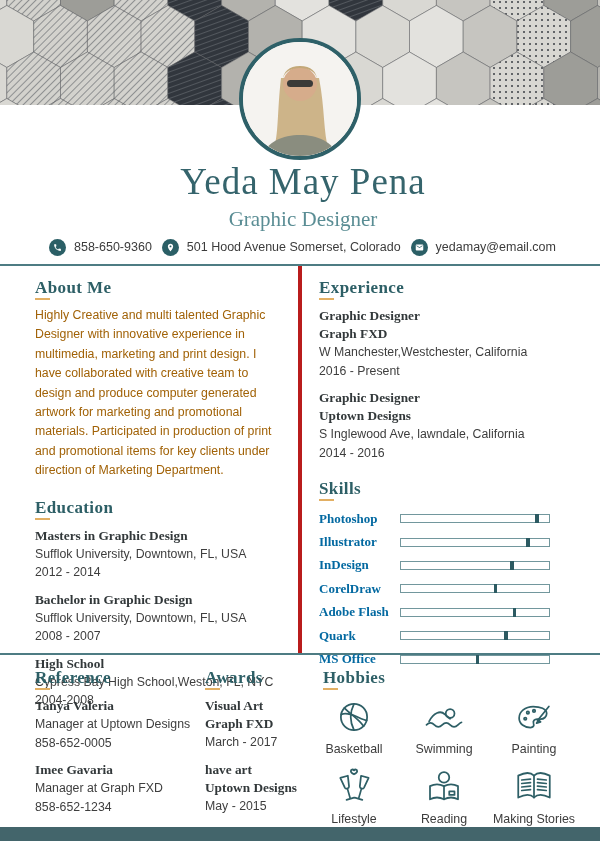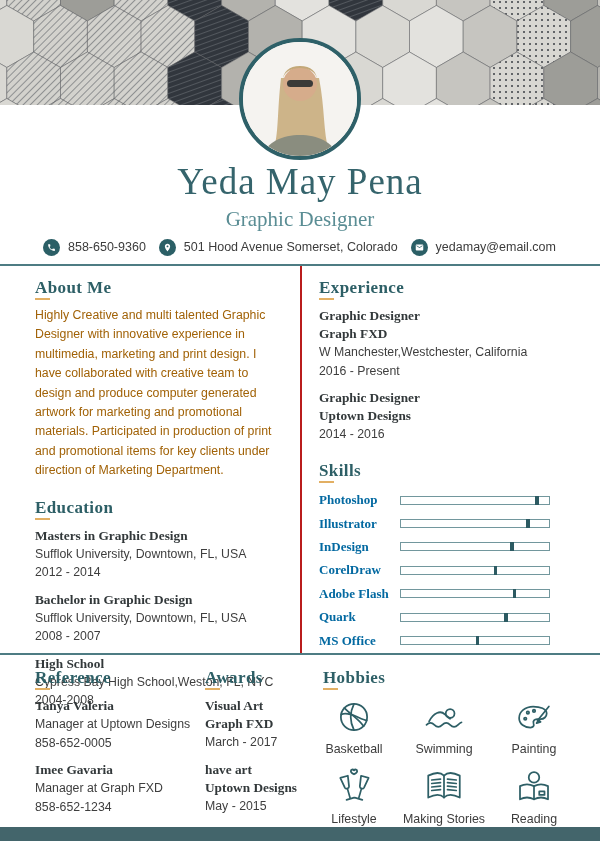--- a/index.html
+++ b/index.html
@@ -15,21 +15,21 @@
   .banner { position:relative; width:600px; height:105px; overflow:hidden; background:#d8d7d2; }
   .banner svg { display:block; }
   .photo-ring {
     position:absolute; left:239px; top:38px; width:122px; height:122px;
     border-radius:50%; border:4px solid #2e6068; background:#f4f2ee;
     overflow:hidden; z-index:5;
   }
   .photo-ring svg { display:block; }
 
   
-  .identity { padding-top:58px; text-align:center; }
+  .identity { padding-top:58px; text-align:center;padding-left:6px; }
   .name {
     font-family:"Liberation Serif", serif; font-weight:400;
     font-size:37px; line-height:38px; color:#35646c; letter-spacing:1px;
   }
   .role-title {
     margin-top:6px; font-family:"Liberation Serif", serif;
     font-size:21px; line-height:24px; color:#5a8d94;
   }
   .contact-row {
     margin-top:6px; height:20px; display:flex; align-items:center;
@@ -39,21 +39,21 @@
   .cicon {
     width:17px; height:17px; border-radius:50%; background:#2b5f66;
     display:flex; align-items:center; justify-content:center; flex:0 0 17px;
   }
   .cicon svg { width:9px; height:9px; fill:#ffffff; }
 
   .hr-full { width:600px; height:2px; background:#4d7c83; border:0; margin-top:7px; }
 
   
   .cols { display:flex; height:387px; }
-  .col-left  { width:302px; border-right:2px solid #b91c1c; padding:12px 24px 0 35px; }
+  .col-left  { width:302px; border-right:4px solid #b91c1c; padding:12px 24px 0 35px; }
   .col-right { flex:1; padding:12px 28px 0 17px; }
 
   h2.sec {
     position:relative; display:inline-block;
     font-family:"Liberation Serif", serif; font-weight:700;
     font-size:17px; line-height:20px; color:#2d5f66; letter-spacing:.4px;
   }
   h2.sec::after {
     content:""; position:absolute; left:0; bottom:-2px;
     width:15px; height:2px; background:#e2af63;
@@ -252,20 +252,21 @@
 
       <div class="entry">
         <div class="entry-title">Graphic Designer</div>
         <div class="entry-title">Graph FXD</div>
         <div class="entry-line">W Manchester,Westchester, California</div>
         <div class="entry-line">2016 - Present</div>
       </div>
       <div class="entry">
         <div class="entry-title">Graphic Designer</div>
         <div class="entry-title">Uptown Designs</div>
+        <div class="entry-line">S Inglewood Ave, lawndale, California</div>
         <div class="entry-line">2014 - 2016</div>
       </div>
 
       <div class="gap-sec"></div>
       <h2 class="sec">Skills</h2>
 
       <div class="skills-list">
         <div class="skill-row">
           <span class="skill-label">Photoshop</span>
           <div class="skill-track">
@@ -390,42 +391,42 @@
               <line x1="32.5" y1="26" x2="32.5" y2="37"></line>
               <line x1="28" y1="38" x2="37" y2="38"></line>
             </g>
             <path d="M24 5 c-1.3 -1.8 -3.6 -0.9 -3.6 0.9 c0 1.8 3.6 3.6 3.6 3.6 s3.6 -1.8 3.6 -3.6 c0 -1.8 -2.3 -2.7 -3.6 -0.9 z"></path>
           </svg>
           <span class="hob-label">Lifestyle</span>
         </div>
 
         <div class="hob-cell">
           <svg viewBox="0 0 48 48">
+            <circle cx="24" cy="13" r="6"></circle>
+            <path d="M8 23 c6 -3 10 -3 16 0 c6 -3 10 -3 16 0 v15 c-6 -3 -10 -3 -16 0 c-6 -3 -10 -3 -16 0 z"></path>
+            <line x1="24" y1="23" x2="24" y2="38"></line>
+            <path d="M30 29 h6 v4 h-6 z"></path>
+          </svg>
+          <span class="hob-label">Reading</span>
+        </div>
+
+        <div class="hob-cell">
+          <svg viewBox="0 0 48 48">
             <path d="M6 11 c8 -4 14 -4 18 0 c4 -4 10 -4 18 0 v25 c-8 -4 -14 -4 -18 0 c-4 -4 -10 -4 -18 0 z"></path>
             <line x1="24" y1="11" x2="24" y2="36"></line>
             <line x1="10" y1="16" x2="20" y2="15"></line>
               <line x1="10" y1="20" x2="20" y2="19"></line>
             <line x1="10" y1="24" x2="20" y2="23"></line>
               <line x1="10" y1="28" x2="20" y2="27"></line>
             <line x1="28" y1="15" x2="38" y2="16"></line>
               <line x1="28" y1="19" x2="38" y2="20"></line>
             <line x1="28" y1="23" x2="38" y2="24"></line>
               <line x1="28" y1="27" x2="38" y2="28"></line>
           </svg>
           <span class="hob-label">Making Stories</span>
         </div>
 
-        <div class="hob-cell">
-          <svg viewBox="0 0 48 48">
-            <circle cx="24" cy="13" r="6"></circle>
-            <path d="M8 23 c6 -3 10 -3 16 0 c6 -3 10 -3 16 0 v15 c-6 -3 -10 -3 -16 0 c-6 -3 -10 -3 -16 0 z"></path>
-            <line x1="24" y1="23" x2="24" y2="38"></line>
-            <path d="M30 29 h6 v4 h-6 z"></path>
-          </svg>
-          <span class="hob-label">Reading</span>
-        </div>
-
       </div>
     </div>
   </div>
 
   <div class="footer-bar"></div>
 </div>
 
 </body></html>

